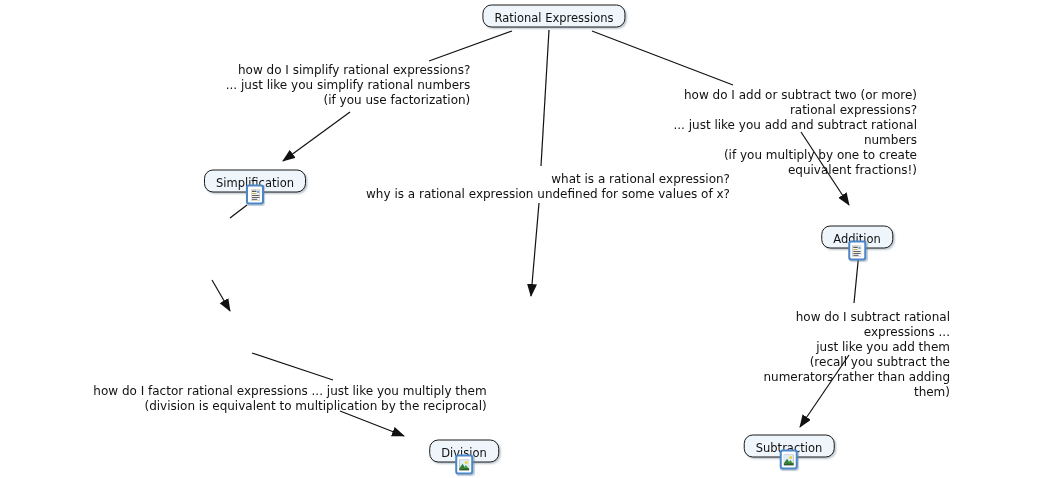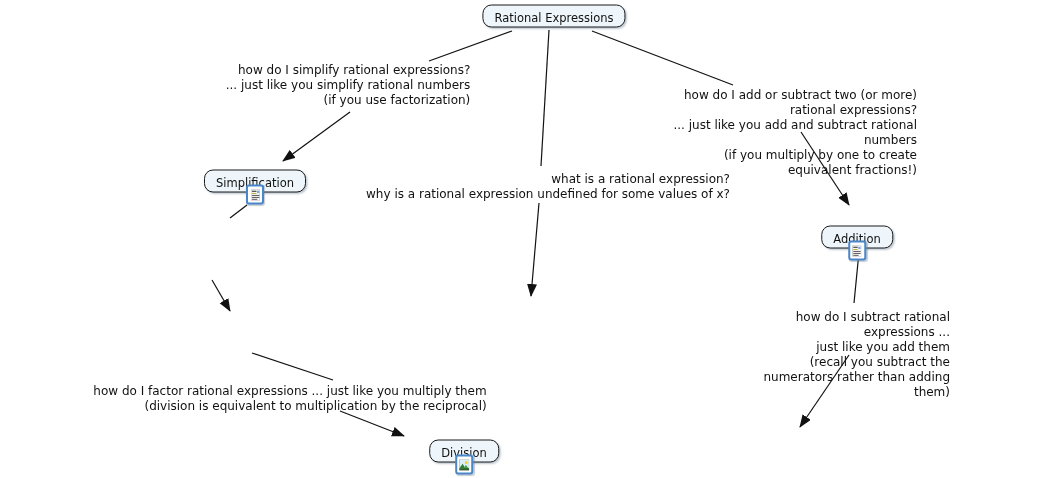--- a/index.html
+++ b/index.html
@@ -112,13 +112,22 @@
   <svg width="9" height="11" viewBox="0 0 9 11">
     <rect x="0" y="0" width="9" height="11" fill="#ffffff" stroke="#888" stroke-width="0.6"></rect>
     <rect x="1" y="1.2" width="4.5" height="1.1" fill="#333"></rect>
     <rect x="6" y="1.2" width="2.4" height="2.4" fill="#7aa7d8"></rect>
     <rect x="1" y="3.4" width="4.5" height="1" fill="#b8a83a"></rect>
     <rect x="1" y="5.4" width="7.4" height="1" fill="#555"></rect>
     <rect x="1" y="7.4" width="7.4" height="1" fill="#555"></rect>
     <rect x="1" y="9.3" width="5.4" height="1" fill="#555"></rect>
   </svg>
 </span></div>
+    <div class="node" style="left: 789px; top: 446px;"><span class="node-label">Subtraction</span><span class="res-icon">
+  <svg width="10" height="11" viewBox="0 0 10 11">
+    <rect x="0" y="0" width="10" height="11" fill="#dceef8" stroke="#888" stroke-width="0.6"></rect>
+    <circle cx="7" cy="3" r="1.5" fill="#f2d23c"></circle>
+    <path d="M0,9 L3.4,4.2 L6.2,9 z" fill="#2e7d32"></path>
+    <path d="M3.6,9.5 L6.6,5.6 L10,9.5 z" fill="#43a047"></path>
+    <rect x="0" y="8.8" width="10" height="2.2" fill="#2e5d28"></rect>
+  </svg>
+</span></div>
   </div>
 
 </body></html>

